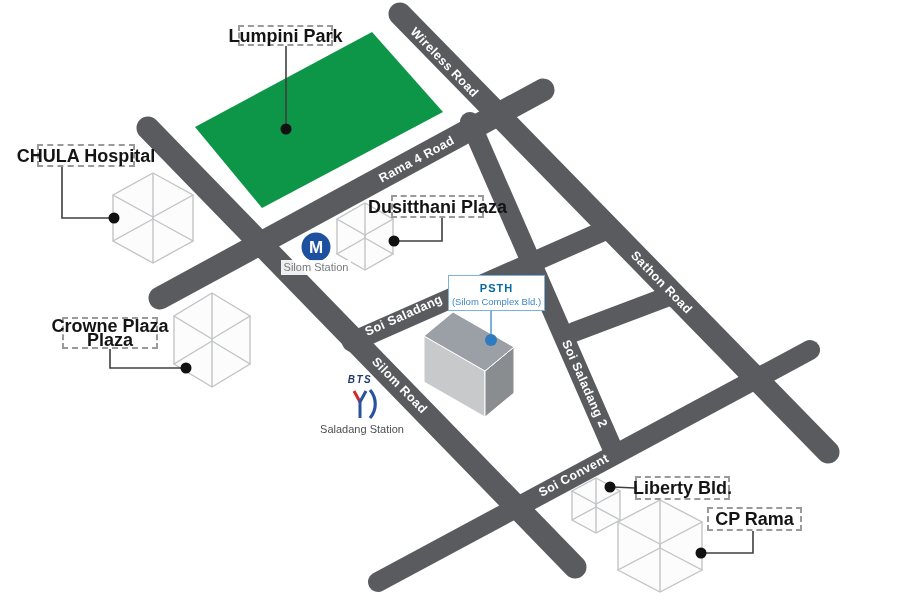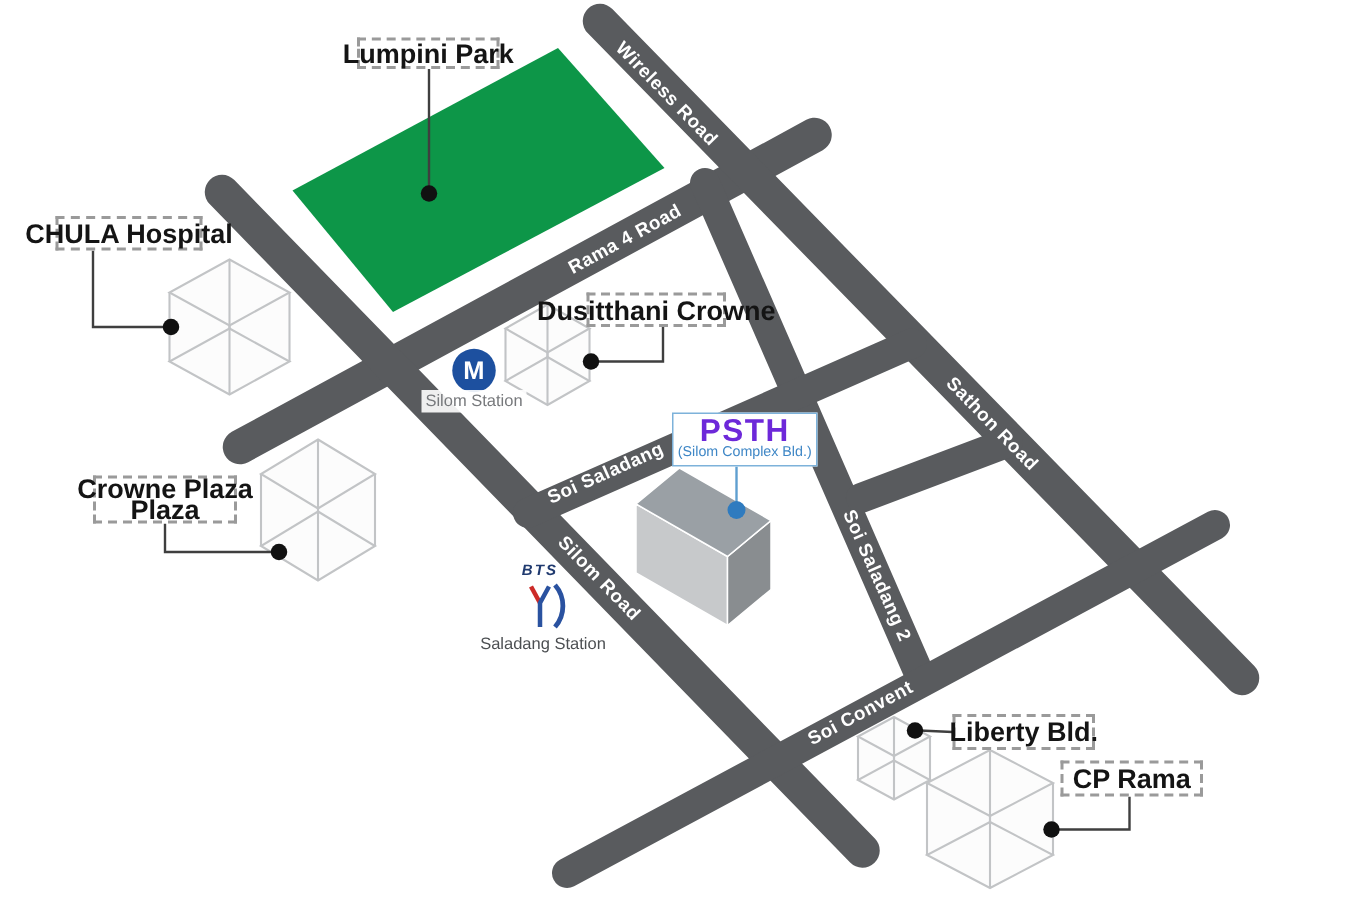--- a/index.html
+++ b/index.html
@@ -10,21 +10,21 @@
   .road-label{fill:#ffffff;font-size:12.5px;font-weight:bold;letter-spacing:.4px;
               text-anchor:middle;dominant-baseline:middle;}
   .station-label{font-size:11px;text-anchor:middle;dominant-baseline:middle;}
   .callout{position:absolute;box-sizing:border-box;background:#ffffff;
            border:2px dashed #9a9a9a;color:#141414;font-weight:bold;font-size:18px;
            line-height:14px;display:flex;flex-direction:column;align-items:center;
            justify-content:center;text-align:center;white-space:nowrap;}
   .psth-box{position:absolute;box-sizing:border-box;left:448px;top:275px;width:97px;height:36px;
             background:#fff;border:1.5px solid #7db2da;display:flex;flex-direction:column;
             align-items:center;justify-content:center;}
-  .psth-title{color:#6d28d9;font-weight:bold;font-size:21px;letter-spacing:1px;line-height:16px;}
+  .psth-title{color:#0369a1;font-weight:bold;font-size:11px;letter-spacing:1px;line-height:16px;}
   .psth-sub{color:#3f87c6;font-weight:normal;font-size:9.5px;line-height:11px;white-space:nowrap;}
 </style>
 </head>
 <body>
 
 <div id="stage">
   <svg id="map" width="900" height="600" viewBox="0 0 900 600">
       <polygon points="372,32 443,112 262,208 195,127" fill="#0d9648"></polygon>
       <line x1="160" y1="298" x2="543" y2="90" stroke="#595b5e" stroke-width="23" stroke-linecap="round"></line>
       <line x1="148" y1="128" x2="575" y2="567" stroke="#595b5e" stroke-width="23" stroke-linecap="round"></line>
@@ -105,21 +105,21 @@
       <text class="station-label" x="362" y="430" fill="#4c4f52">Saladang Station</text>
     </svg>
   <div id="callouts">
       <div class="callout" style="left: 238px; top: 25px; width: 95px; height: 21px;">
         <span>Lumpini Park</span>
       </div>
       <div class="callout" style="left: 37px; top: 144px; width: 98px; height: 23px;">
         <span>CHULA Hospital</span>
       </div>
       <div class="callout" style="left: 391px; top: 195px; width: 93px; height: 23px;">
-        <span>Dusitthani Crowne</span>
+        <span>Dusitthani Plaza</span>
       </div>
       <div class="callout" style="left: 62px; top: 317px; width: 96px; height: 32px;">
         <span>Crowne Plaza</span>
         <span>Plaza</span>
       </div>
       <div class="callout" style="left: 635px; top: 476px; width: 95px; height: 24px;">
         <span>Liberty Bld.</span>
       </div>
       <div class="callout" style="left: 707px; top: 507px; width: 95px; height: 24px;">
         <span>CP Rama</span>

